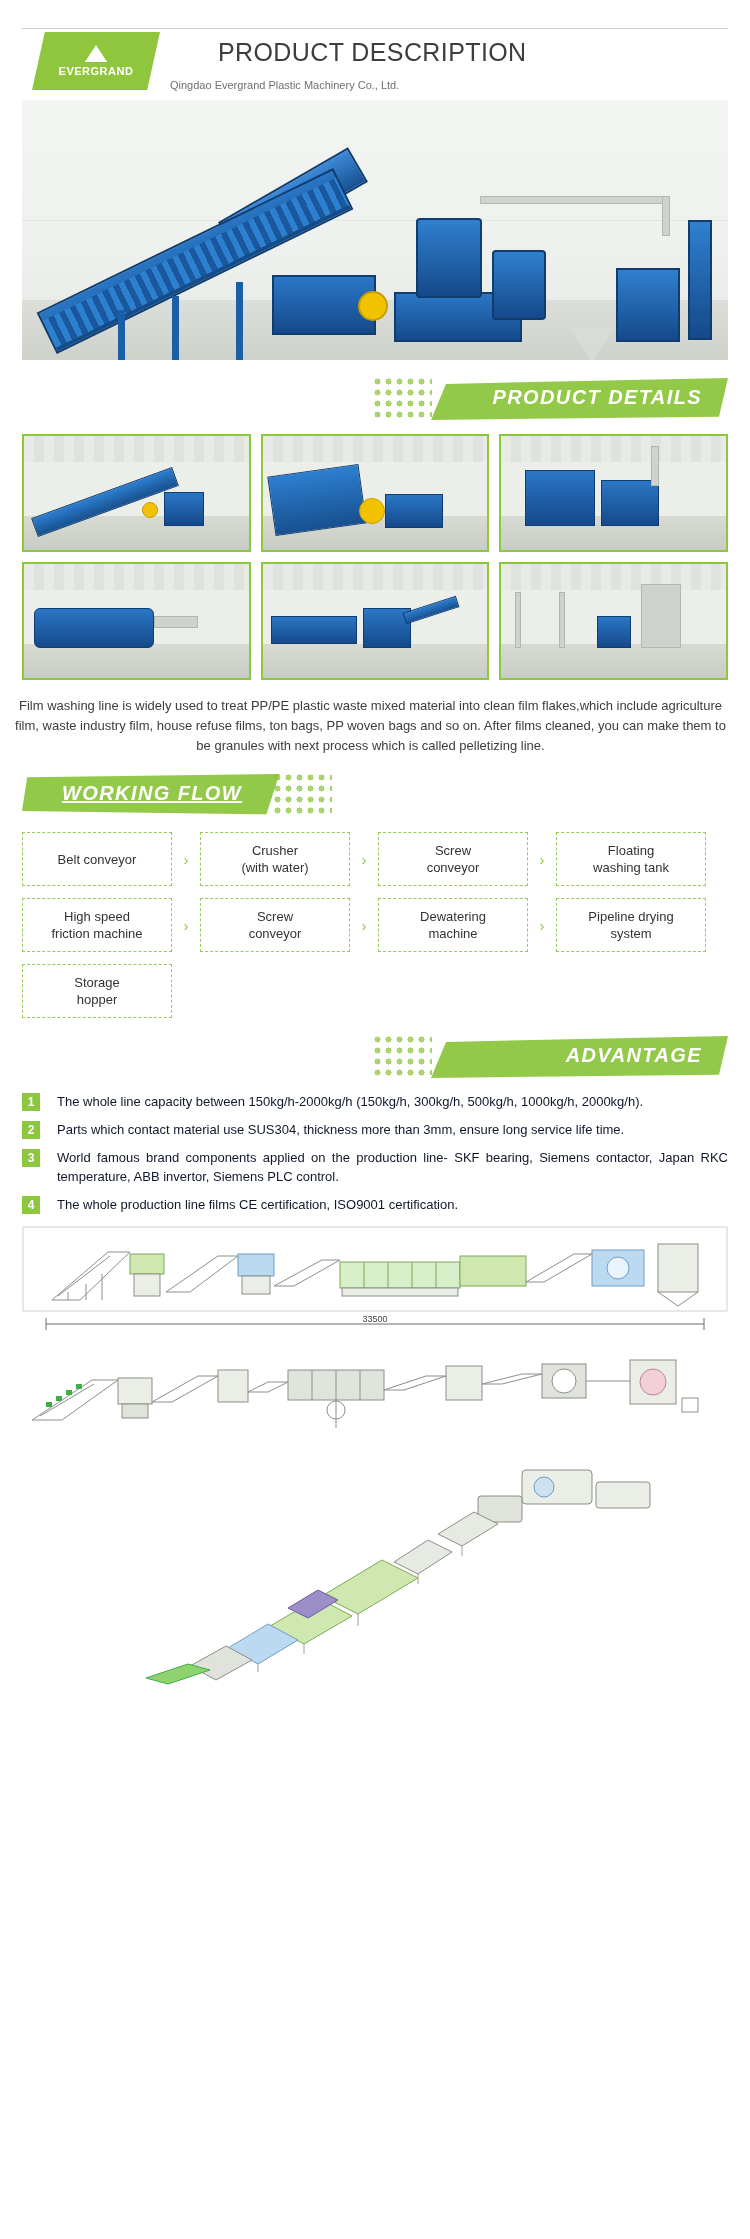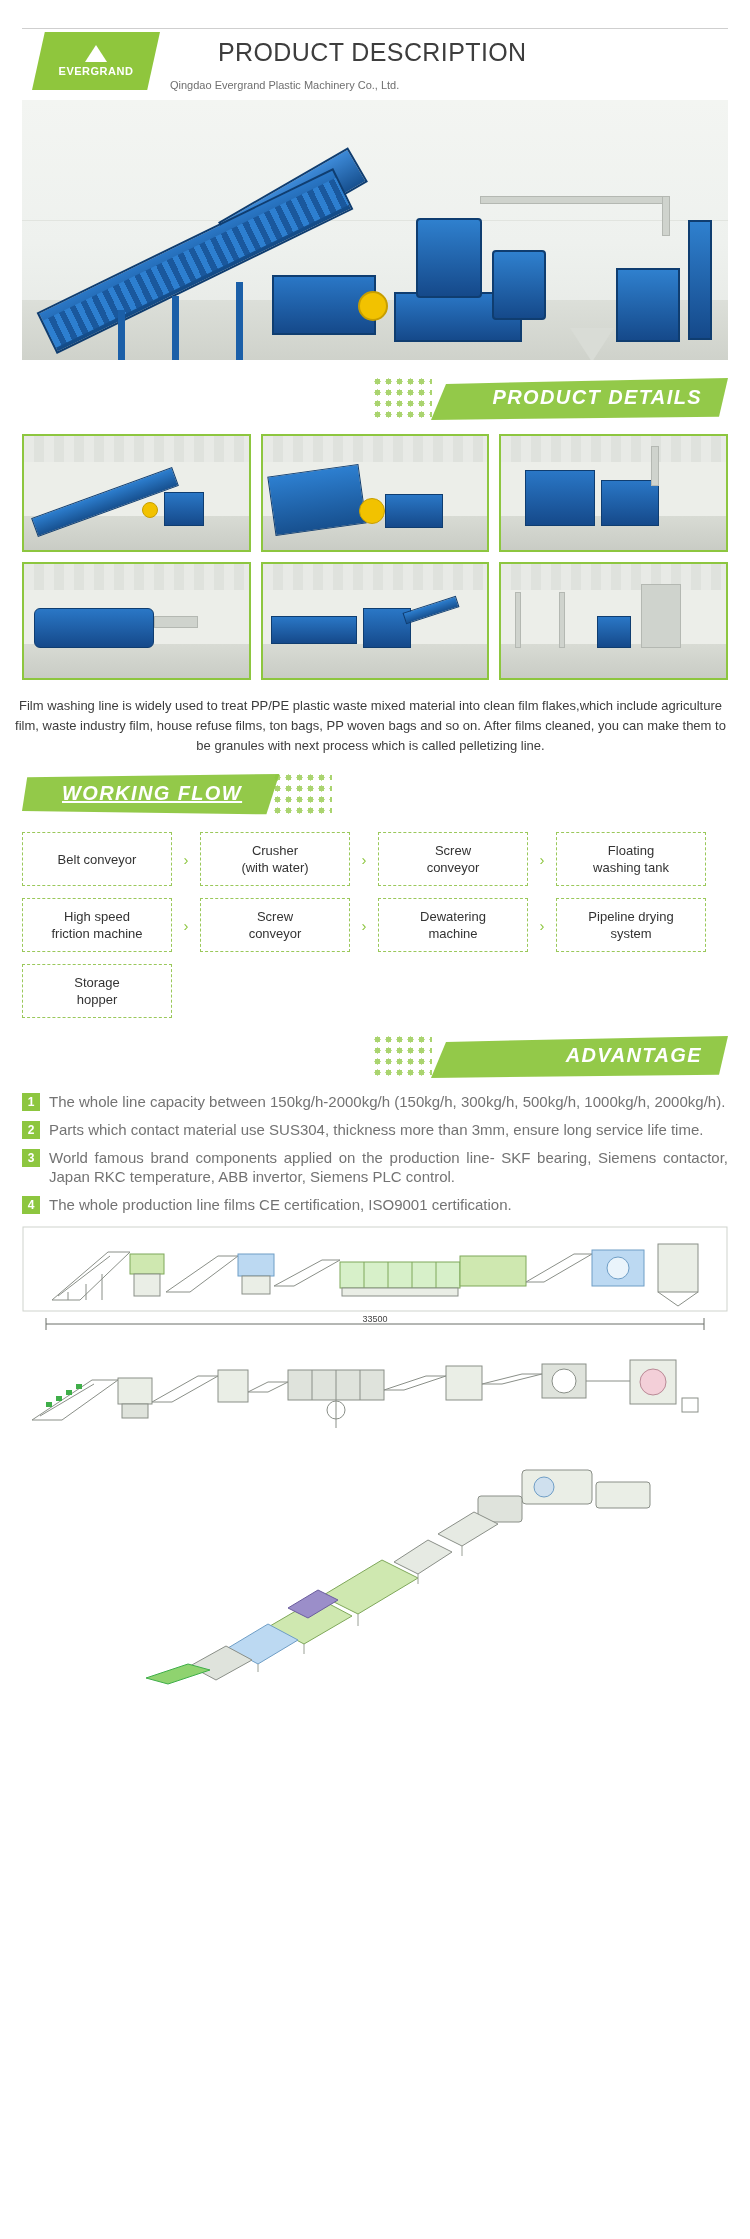--- a/index.html
+++ b/index.html
@@ -289,24 +289,25 @@
     color: #fff;
     font-size: 12px;
     font-weight: bold;
     display: flex;
     align-items: center;
     justify-content: center;
     margin-right: 9px;
     margin-top: 1px;
   }
   .adv-text {
-    font-size: 15px;
+    font-size: 13px;
     line-height: 19px;
-    color: #737373;
+    color: #0f172a;
     text-align: justify;
+    margin-left: 8px;
   }
 
   
   .drawings {
     margin: 12px 22px 24px 22px;
   }
   .drawing {
     width: 100%;
     display: block;
   }

